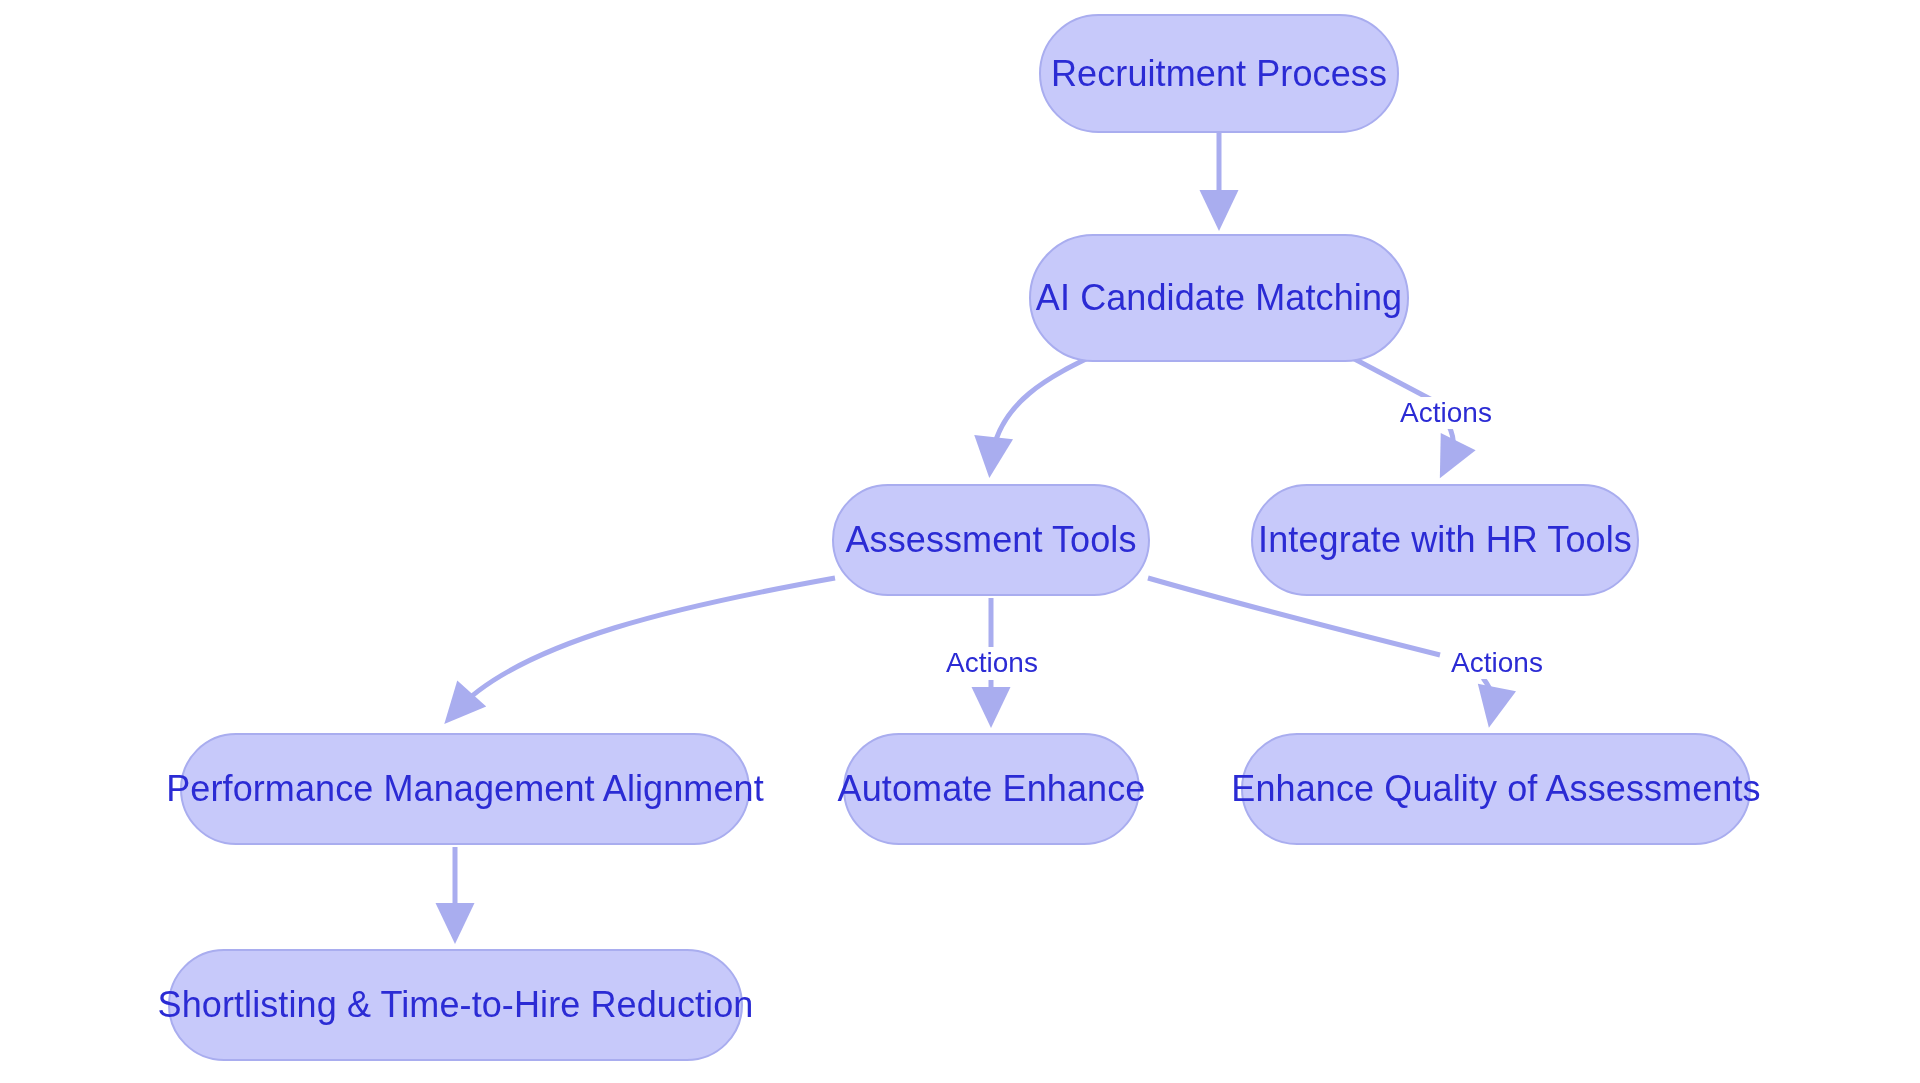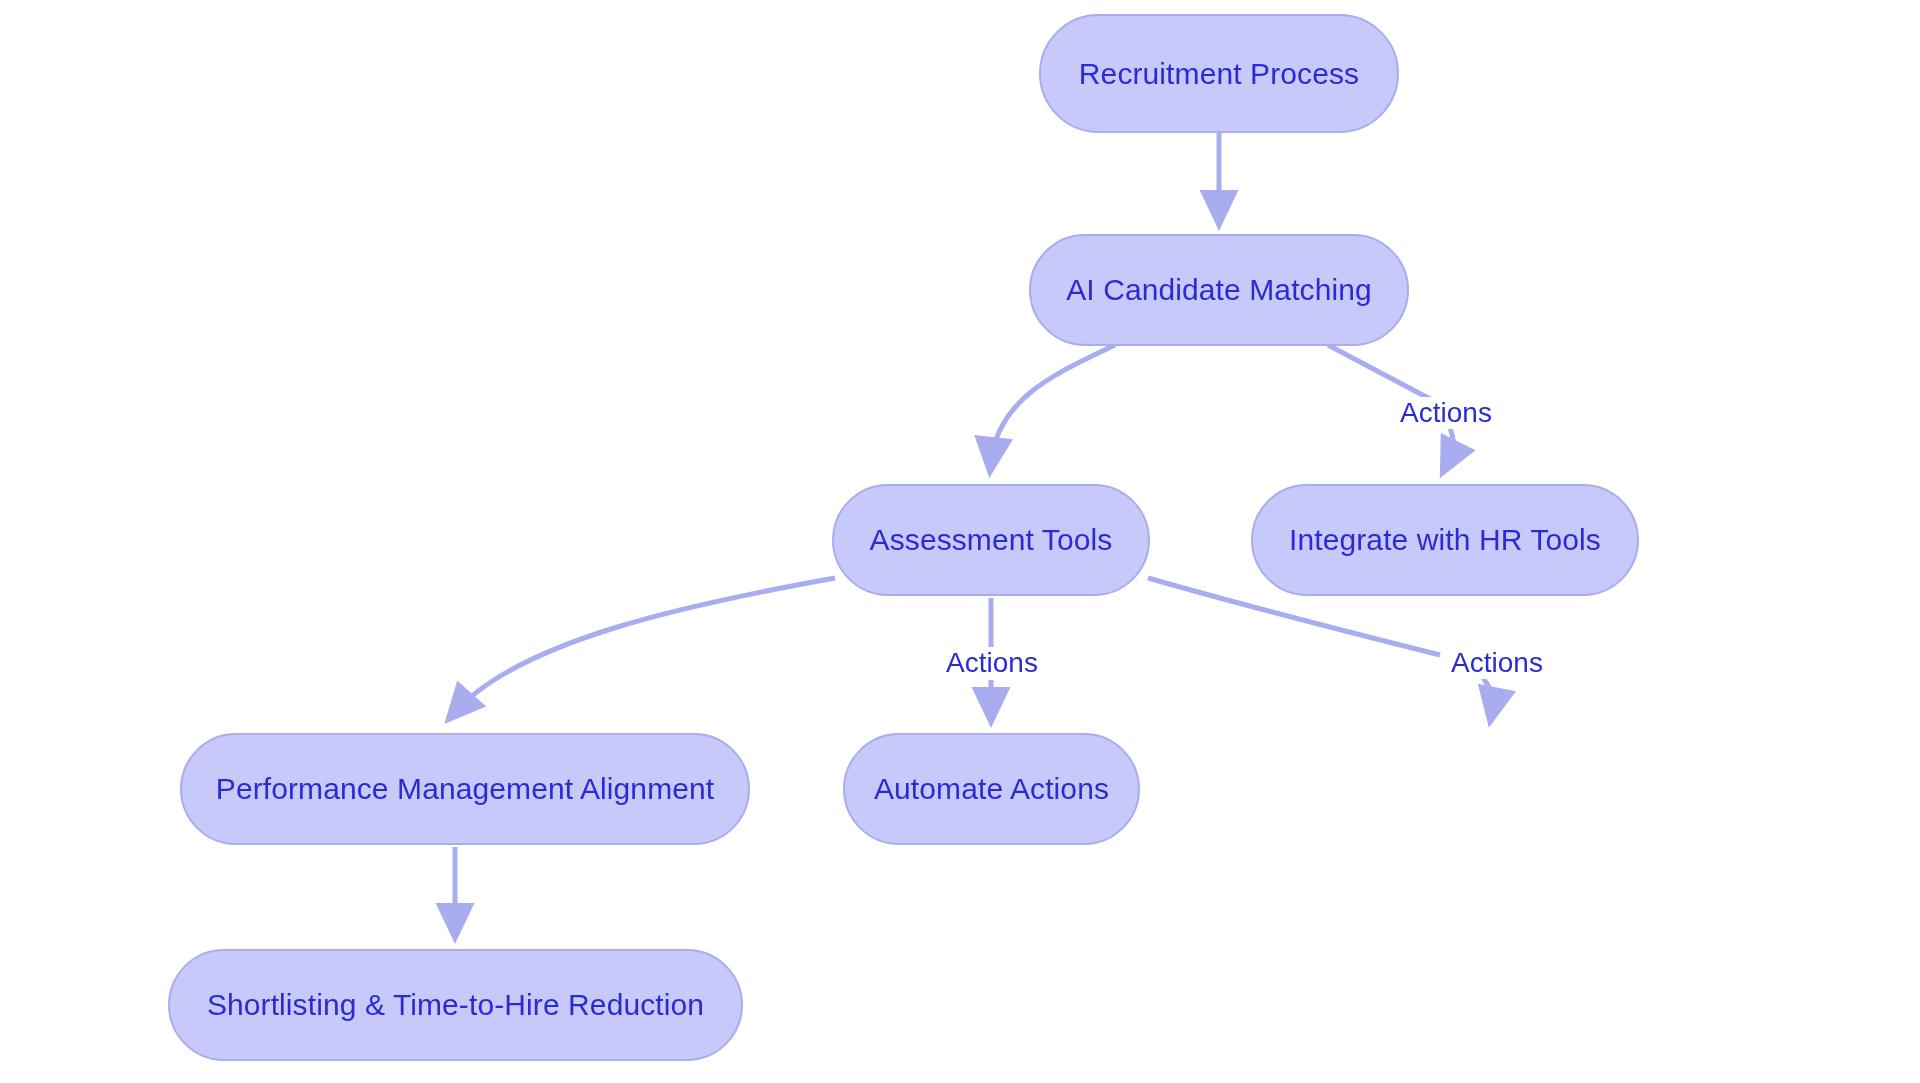--- a/index.html
+++ b/index.html
@@ -25,21 +25,21 @@
   .node {
     position: absolute;
     box-sizing: border-box;
     display: flex;
     align-items: center;
     justify-content: center;
     background: #c7c9fa;
     border: 2px solid #a9adef;
     border-radius: 999px;
     color: #2b2bd4;
-    font-size: 30px;
+    font-size: 36px;
     font-weight: 400;
     letter-spacing: 0.1px;
     white-space: nowrap;
     z-index: 2;
   }
   .node-label {
     pointer-events: none;
   }
   .edge-label {
     position: absolute;
@@ -80,40 +80,43 @@
     <path d="M 1148 578 C 1260 610, 1380 640, 1440 655" fill="none" stroke="#a9adef" stroke-width="5"></path>
     <path d="M 1483 678 C 1495 694, 1494 702, 1492 712" fill="none" stroke="#a9adef" stroke-width="5" marker-end="url(#arrowhead)"></path>
 
     <path d="M 455 847 L 455 928" fill="none" stroke="#a9adef" stroke-width="5" marker-end="url(#arrowhead)"></path>
   </svg>
 
   <div class="node" style="left:1039px; top:14px; width:360px; height:119px;">
     <span class="node-label">Recruitment Process</span>
   </div>
 
-  <div class="node" style="left:1029px; top:234px; width:380px; height:112px;">
+  <div class="node" style="left:1029px; top:234px; width:380px; height:128px;">
     <span class="node-label">AI Candidate Matching</span>
   </div>
 
   <div class="node" style="left:1251px; top:484px; width:388px; height:112px;">
     <span class="node-label">Integrate with HR Tools</span>
   </div>
 
   <div class="node" style="left:832px; top:484px; width:318px; height:112px;">
     <span class="node-label">Assessment Tools</span>
   </div>
 
   <div class="node" style="left:180px; top:733px; width:570px; height:112px;">
     <span class="node-label">Performance Management Alignment</span>
   </div>
 
   <div class="node" style="left:843px; top:733px; width:297px; height:112px;">
-    <span class="node-label">Automate Actions</span>
+    <span class="node-label">Automate Enhance</span>
   </div>
 
+  <div class="node" style="left:1241px; top:733px; width:510px; height:112px;">
+    <span class="node-label">Enhance Quality of Assessments</span>
+  </div>
 
   <div class="node" style="left:168px; top:949px; width:575px; height:112px;">
     <span class="node-label">Shortlisting &amp; Time-to-Hire Reduction</span>
   </div>
 
   <div class="edge-label" style="left:1446px; top:413px;">Actions</div>
 
   <div class="edge-label" style="left:992px; top:663px;">Actions</div>
 
   <div class="edge-label" style="left:1497px; top:663px;">Actions</div>

